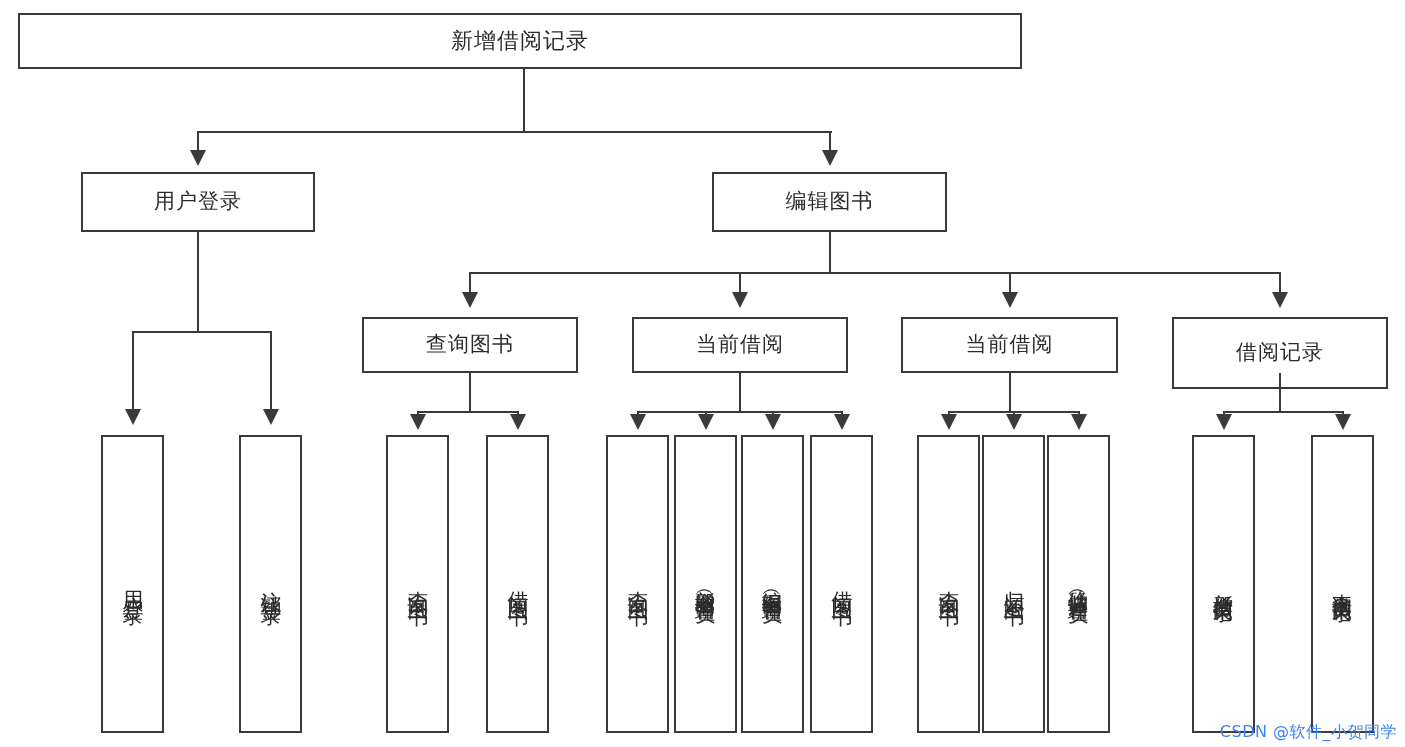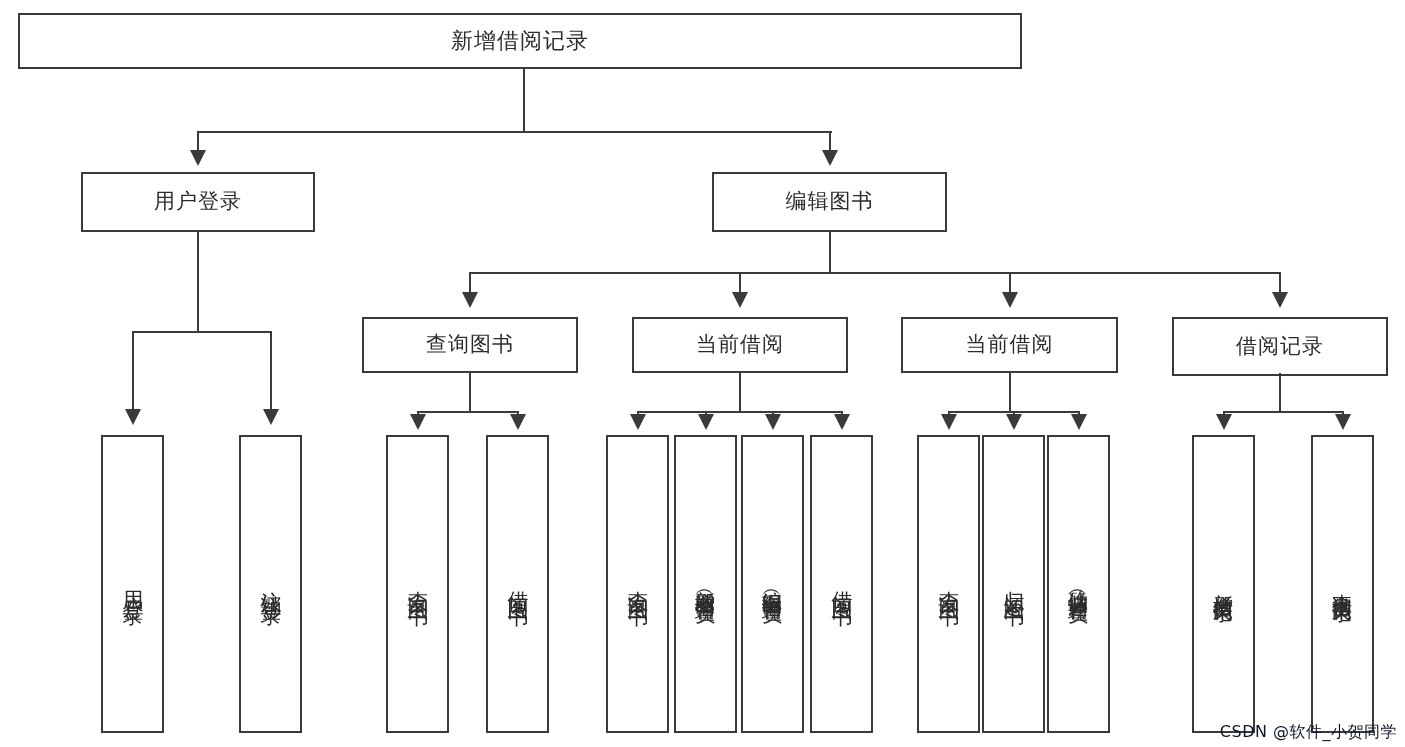--- a/index.html
+++ b/index.html
@@ -63,21 +63,21 @@
     height: 0;
     border-left: 8px solid transparent;
     border-right: 8px solid transparent;
     border-top: 16px solid #3a3a3a;
   }
   #watermark {
     position: absolute;
     right: 8px;
     bottom: 4px;
     font-size: 16px;
-    color: #0f172a;
+    color: #3b82f6;
     letter-spacing: 0.5px;
     white-space: nowrap;
   }
 </style>
 </head>
 <body>
 
 <div id="canvas">
 
   <div class="node horiz" id="root-node" style="left:18px; top:13px; width:1004px; height:56px;">新增借阅记录</div>
@@ -108,21 +108,21 @@
   <div class="edge v" style="left:739px; top:272px; height:24px;"></div>
   <div class="arrow" style="left:732px; top:292px;"></div>
   <div class="edge v" style="left:1009px; top:272px; height:24px;"></div>
   <div class="arrow" style="left:1002px; top:292px;"></div>
   <div class="edge v" style="left:1279px; top:272px; height:24px;"></div>
   <div class="arrow" style="left:1272px; top:292px;"></div>
 
   <div class="node horiz" style="left:362px; top:317px; width:216px; height:56px;">查询图书</div>
   <div class="node horiz" style="left:632px; top:317px; width:216px; height:56px;">当前借阅</div>
   <div class="node horiz" style="left:901px; top:317px; width:217px; height:56px;">当前借阅</div>
-  <div class="node horiz" style="left:1172px; top:317px; width:216px; height:59px;">借阅记录</div>
+  <div class="node horiz" style="left:1172px; top:317px; width:216px; height:72px;">借阅记录</div>
 
   <div class="edge v" style="left:469px; top:373px; height:39px;"></div>
   <div class="edge h" style="left:418px; top:411px; width:100px;"></div>
   <div class="edge v" style="left:417px; top:411px; height:6px;"></div>
   <div class="arrow" style="left:410px; top:414px;"></div>
   <div class="edge v" style="left:517px; top:411px; height:6px;"></div>
   <div class="arrow" style="left:510px; top:414px;"></div>
 
   <div class="edge v" style="left:739px; top:373px; height:39px;"></div>
   <div class="edge h" style="left:638px; top:411px; width:205px;"></div>

